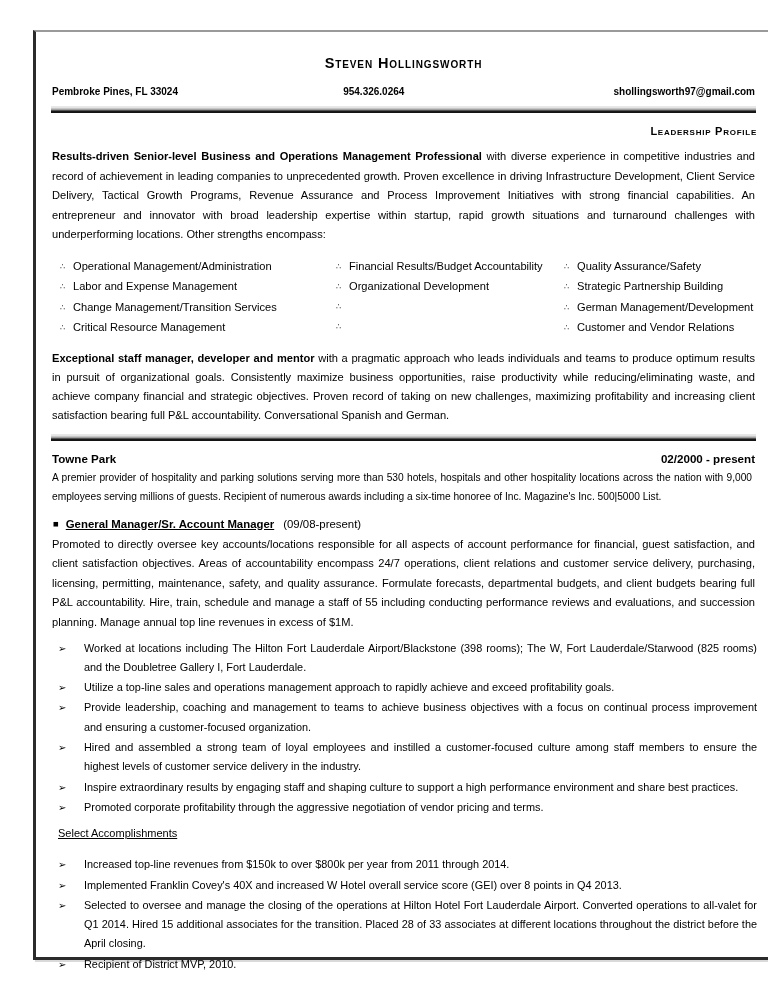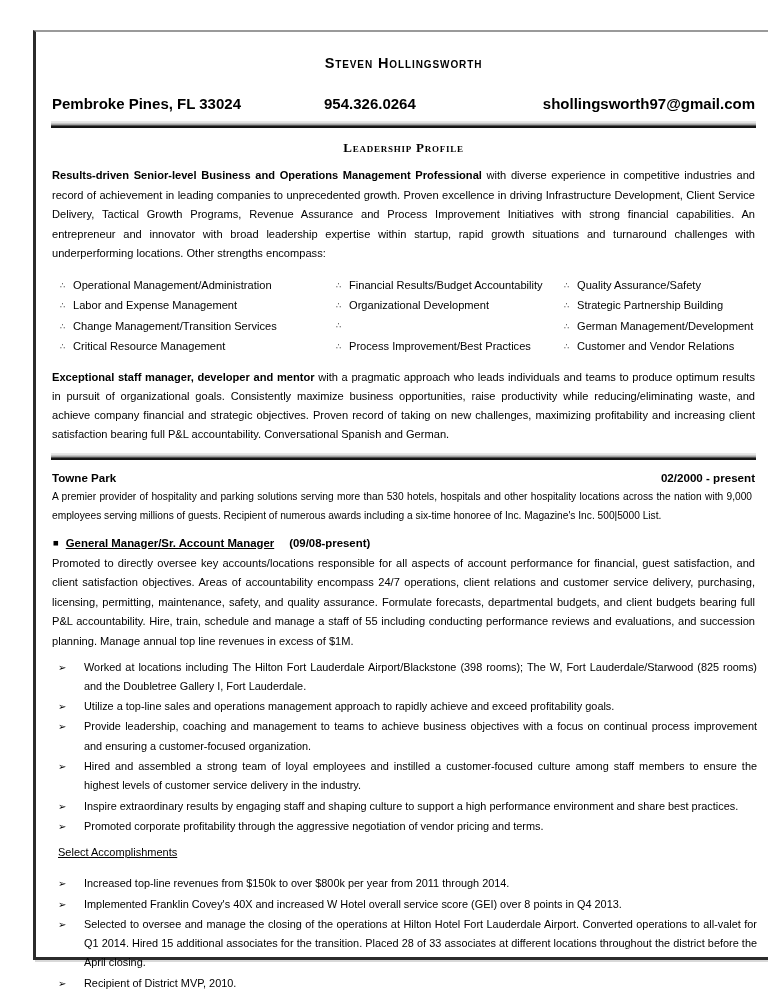--- a/index.html
+++ b/index.html
@@ -44,44 +44,43 @@
     font-size: 14.5px;
     font-variant: small-caps;
     letter-spacing: 0.9px;
     margin: 11px 0 0 0;
   }
   .contact-row {
     display: flex;
     justify-content: space-between;
     align-items: baseline;
     font-weight: bold;
-    font-size: 15px;
-    margin: 24px 2px 0 2px;
+    font-size: 10px;
+    margin: 15px 2px 0 2px;
   }
   .contact-row .c-mid { margin-right: 44px; }
 
   
   .rule {
     height: 6px;
     margin: 9px 1px 0 1px;
     background: linear-gradient(to bottom,
         #f2f2f2 0px, #d7d7d7 1px, #b6b6b6 2px,
         #8e8e8e 3px, #1a1a1a 4px, #111111 6px);
     border-top: 1px solid #e8e8e8;
   }
 
   
   .section-head {
-    text-align: center;
-    font-weight: bold;
-    font-size: 13px;
+    text-align: right;
+    font-weight: bold;
+    font-size: 11px;
     font-variant: small-caps;
     letter-spacing: 0.75px;
     margin: 12px 0 0 0;
-    font-family: Liberation Serif, serif;
   }
 
   
   .para {
     font-size: 11.1px;
     line-height: 19.6px;
     text-align: justify;
     margin: 10px 2px 0 2px;
   }
   .para.tight { line-height: 19.2px; }
@@ -134,22 +133,22 @@
   .job-title .sq {
     font-size: 9.5px;
     margin-right: 7px;
     transform: translateY(-1px);
   }
   .job-title .t {
     font-weight: bold;
     text-decoration: underline;
   }
   .job-title .d {
-    font-weight: bold;
-    margin-left: 15px;
+    font-weight: normal;
+    margin-left: 9px;
   }
 
   
   .blist { margin: 6px 0 0 0; }
   .bitem {
     display: flex;
     align-items: flex-start;
     font-size: 10.9px;
     line-height: 19.3px;
     margin-top: 1px;
@@ -227,21 +226,20 @@
     <div class="skill">
           <span class="mk">∴</span>
           <span>German Management/Development</span>
         </div>
     <div class="skill">
           <span class="mk">∴</span>
           <span>Critical Resource Management</span>
         </div>
     <div class="skill">
           <span class="mk">∴</span>
-          <span>Process Improvement/Best Practices</span>
         </div>
     <div class="skill">
           <span class="mk">∴</span>
           <span>Customer and Vendor Relations</span>
         </div>
   </div>
 
   <div class="para tight"><b>Exceptional staff manager, developer and mentor</b><span> with a pragmatic approach who leads individuals and teams to produce optimum results in pursuit of organizational goals. Consistently maximize business opportunities, raise productivity while reducing/eliminating waste, and achieve company financial and strategic objectives. Proven record of taking on new challenges, maximizing profitability and increasing client satisfaction bearing full P&amp;L accountability. Conversational Spanish and German.</span></div>
 
   <div class="rule"></div>

